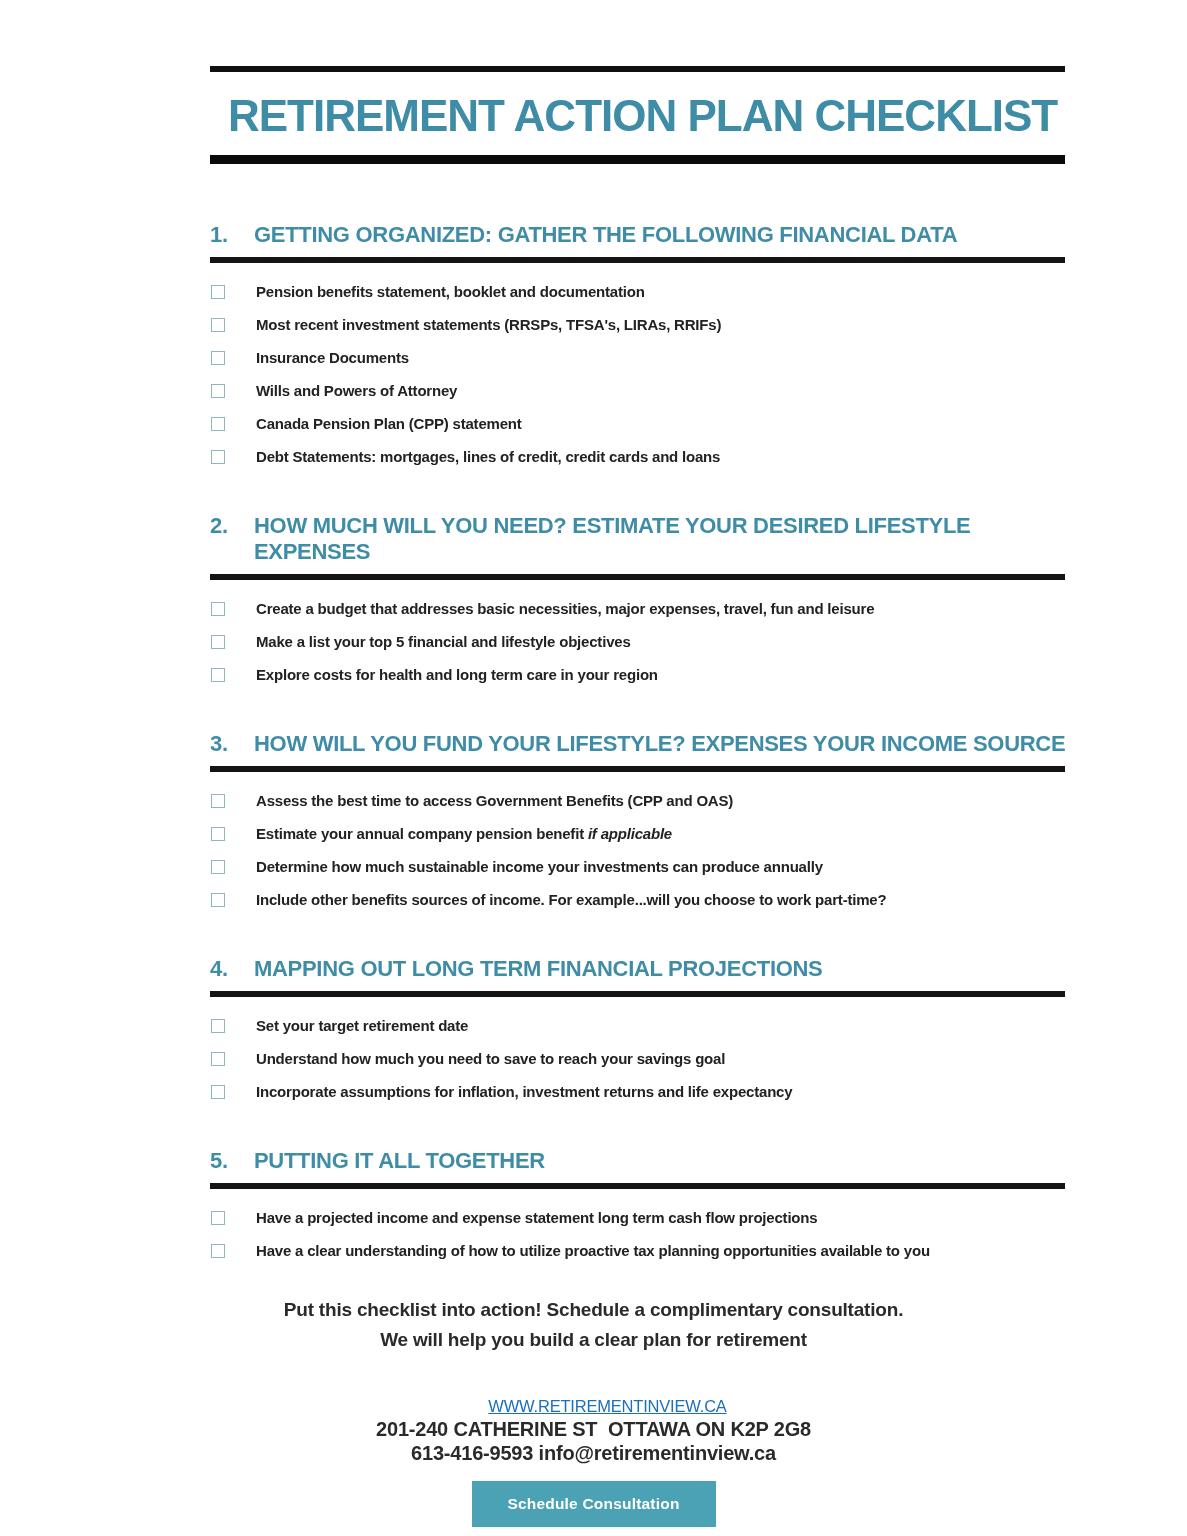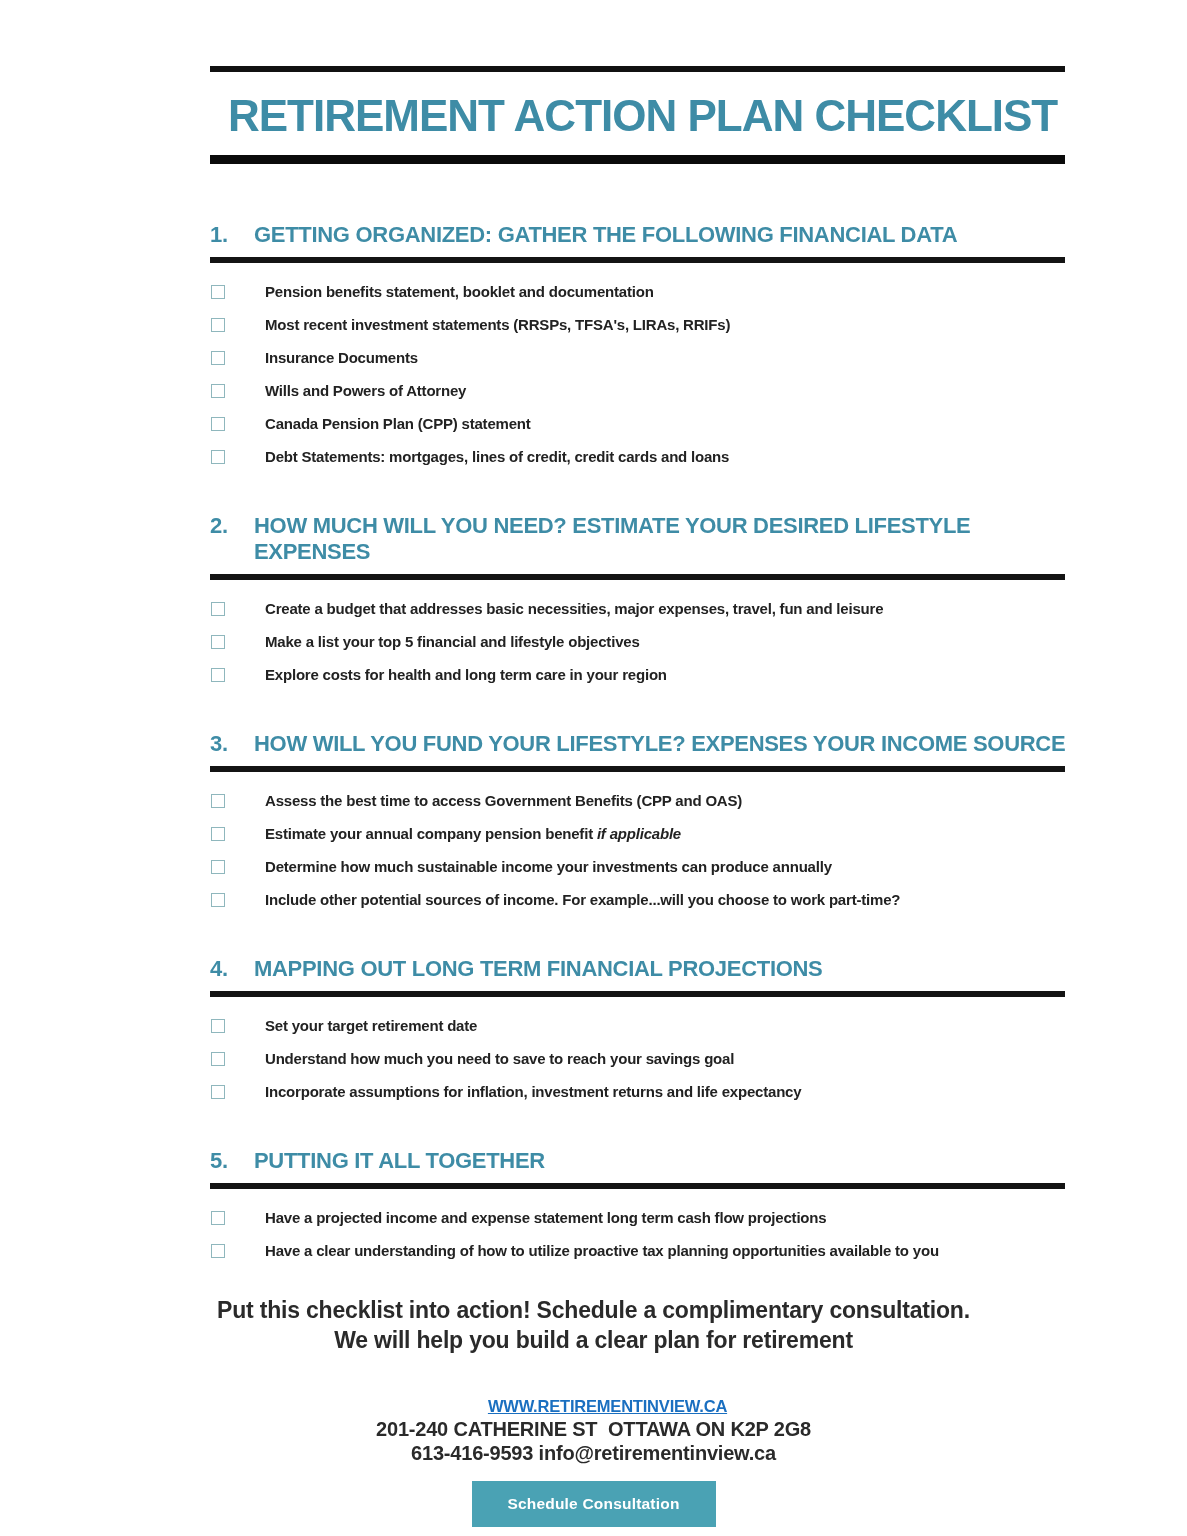--- a/index.html
+++ b/index.html
@@ -48,49 +48,49 @@
     color: var(--accent, #3e8ca6);
   }
   .sec-num { width: 44px; flex: 0 0 44px; }
   .heading-rule {
     margin-top: 9px;
     height: 5px;
     border-top: 2px solid #141414;
     border-bottom: 4px solid #141414;
   }
   .items { margin-top: 12px; }
-  .item { display: flex; align-items: center; height: 33px; gap: 9px; }
+  .item { display: flex; align-items: center; height: 33px; }
   .checkbox {
     width: 14px; height: 14px;
     flex: 0 0 14px;
     border: 1.5px solid #8fb7bd;
     background: #ffffff;
     margin-left: 1px;
   }
   .item-label {
     margin-left: 31px;
     font-weight: bold;
     font-size: 15px;
     letter-spacing: -0.2px;
     color: #222222;
     white-space: nowrap;
   }
   .item-label em { font-style: italic; }
   .footer { margin-top: 28px; width: 1187px; text-align: center; }
   .cta {
     font-weight: bold;
-    font-size: 23px;
+    font-size: 19px;
     line-height: 30px;
     color: #2a2a2a;
     letter-spacing: -0.2px;
   }
   .website {
     display: inline-block;
     margin-top: 22px;
-    font-weight: bold;
+    font-weight: normal;
     font-size: 16.5px;
     line-height: 22px;
     color: var(--link, #1a6fc0);
     text-decoration: underline;
     cursor: pointer;
     letter-spacing: -0.2px;
     margin-left: 28px;
   }
   .address {
     font-weight: bold;
@@ -191,21 +191,21 @@
             <div class="item">
               <span class="checkbox"></span>
               <span class="item-label">Estimate your annual company pension benefit <em>if applicable</em></span>
             </div>
             <div class="item">
               <span class="checkbox"></span>
               <span class="item-label">Determine how much sustainable income your investments can produce annually</span>
             </div>
             <div class="item">
               <span class="checkbox"></span>
-              <span class="item-label">Include other potential sources of income. For example...will you choose to work part-time?</span>
+              <span class="item-label">Include other benefits sources of income. For example...will you choose to work part-time?</span>
             </div>
           </div>
         </section>
         <section class="section">
           <div class="sec-heading">
             <span class="sec-num">4.</span>
             <span class="sec-title">MAPPING OUT LONG TERM FINANCIAL PROJECTIONS</span>
           </div>
           <div class="heading-rule"></div>
           <div class="items">

